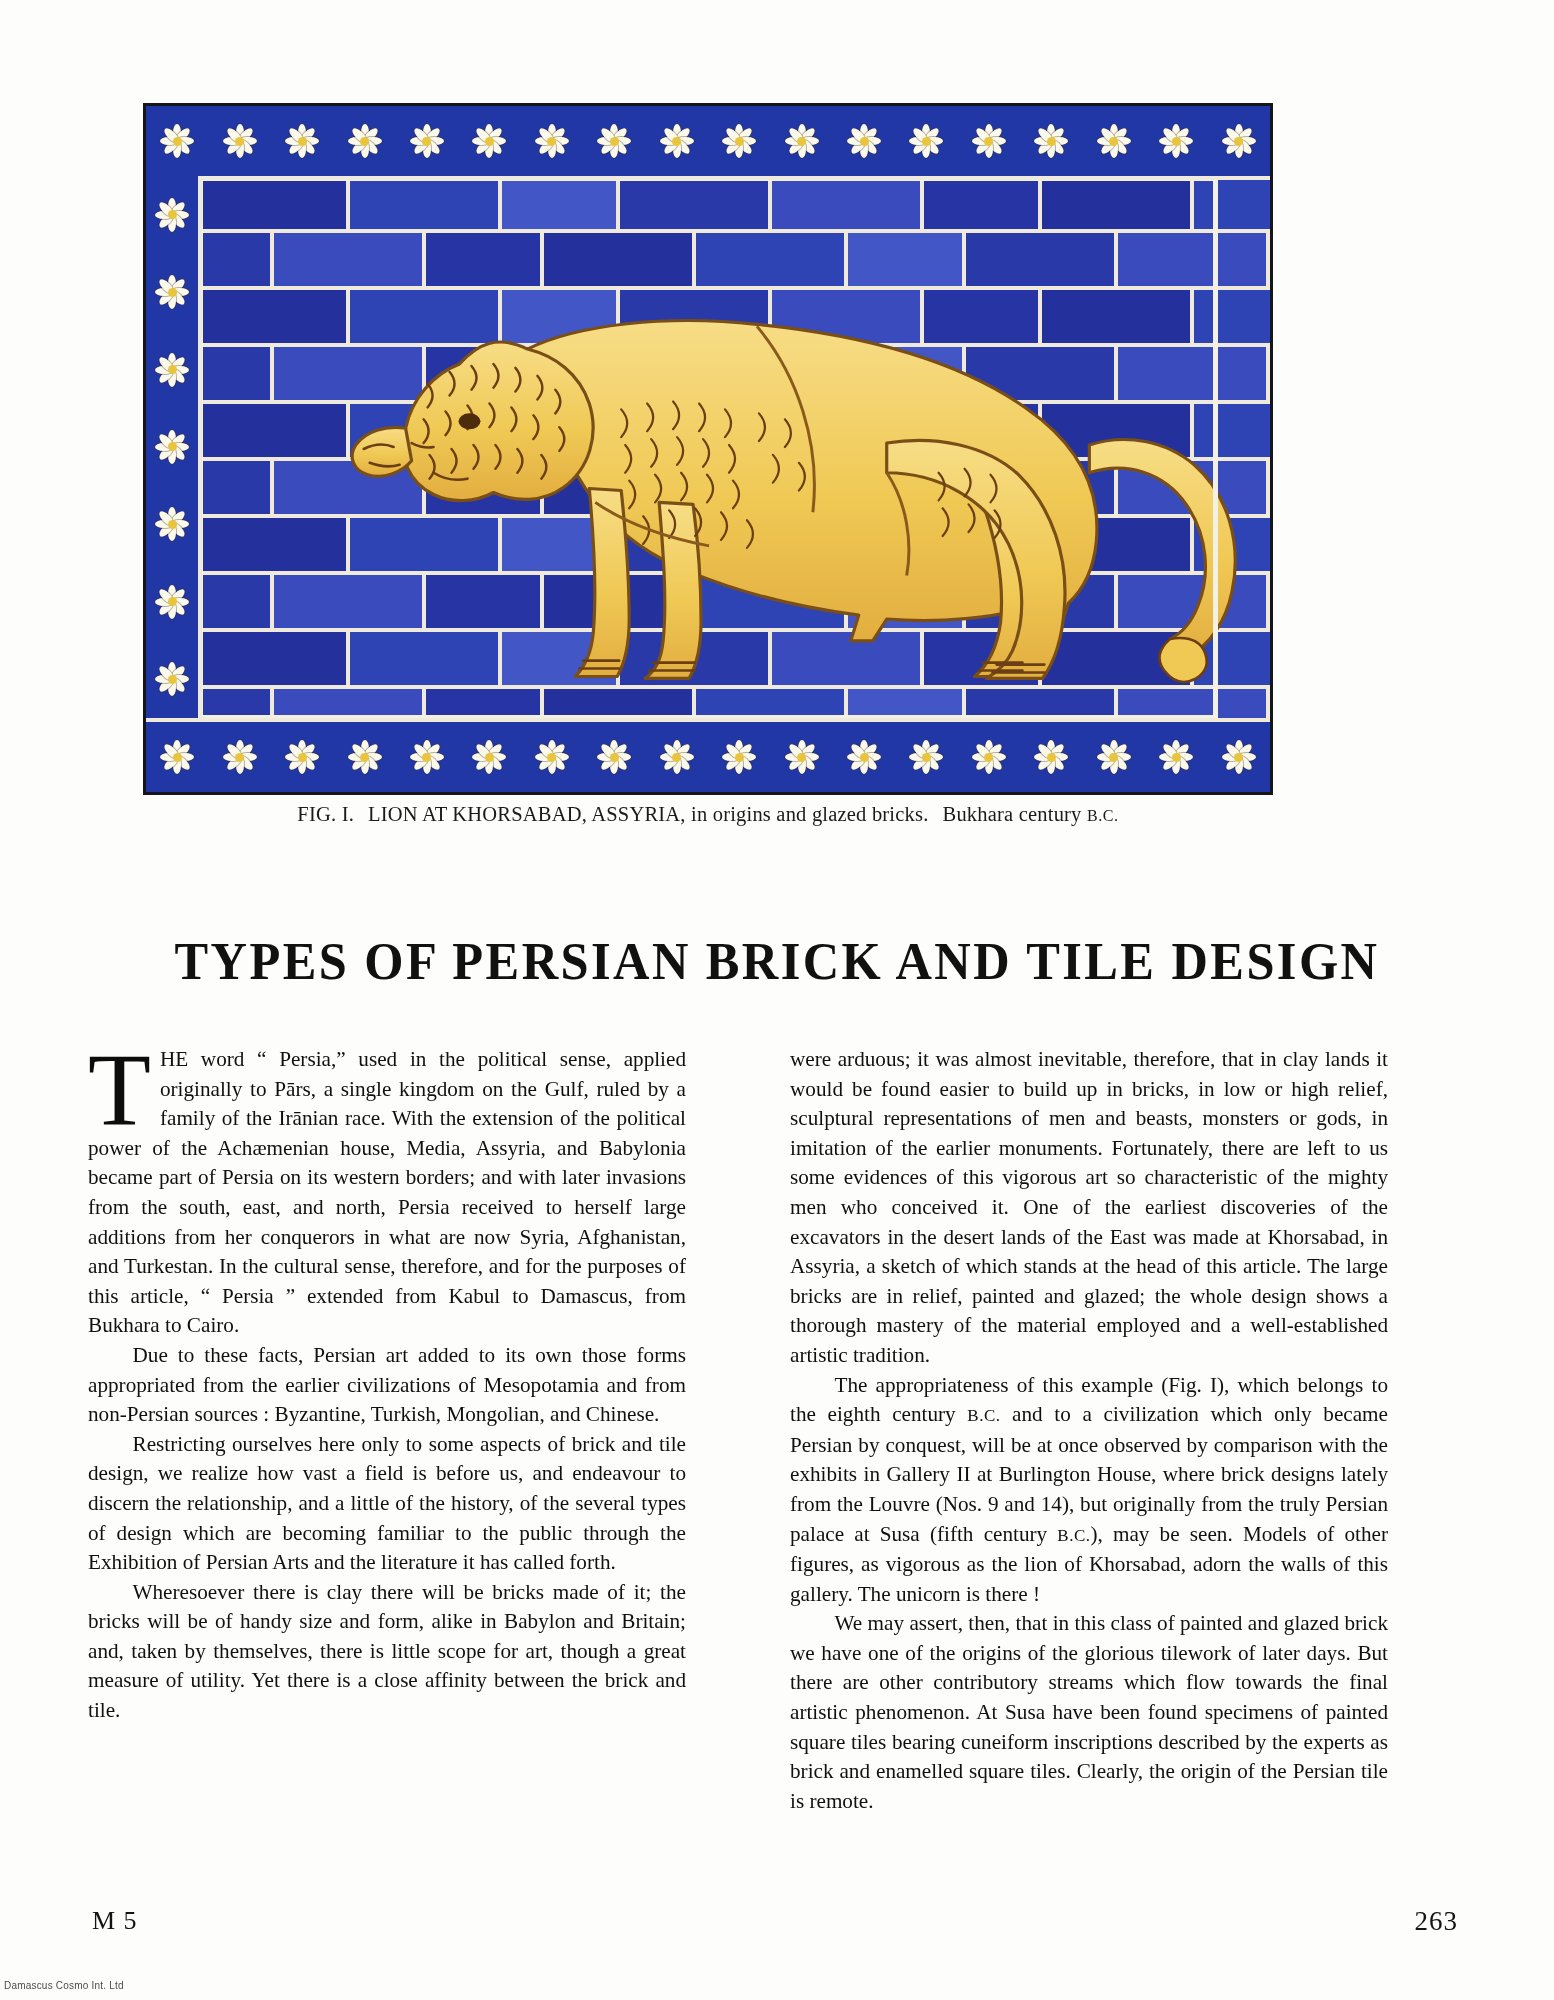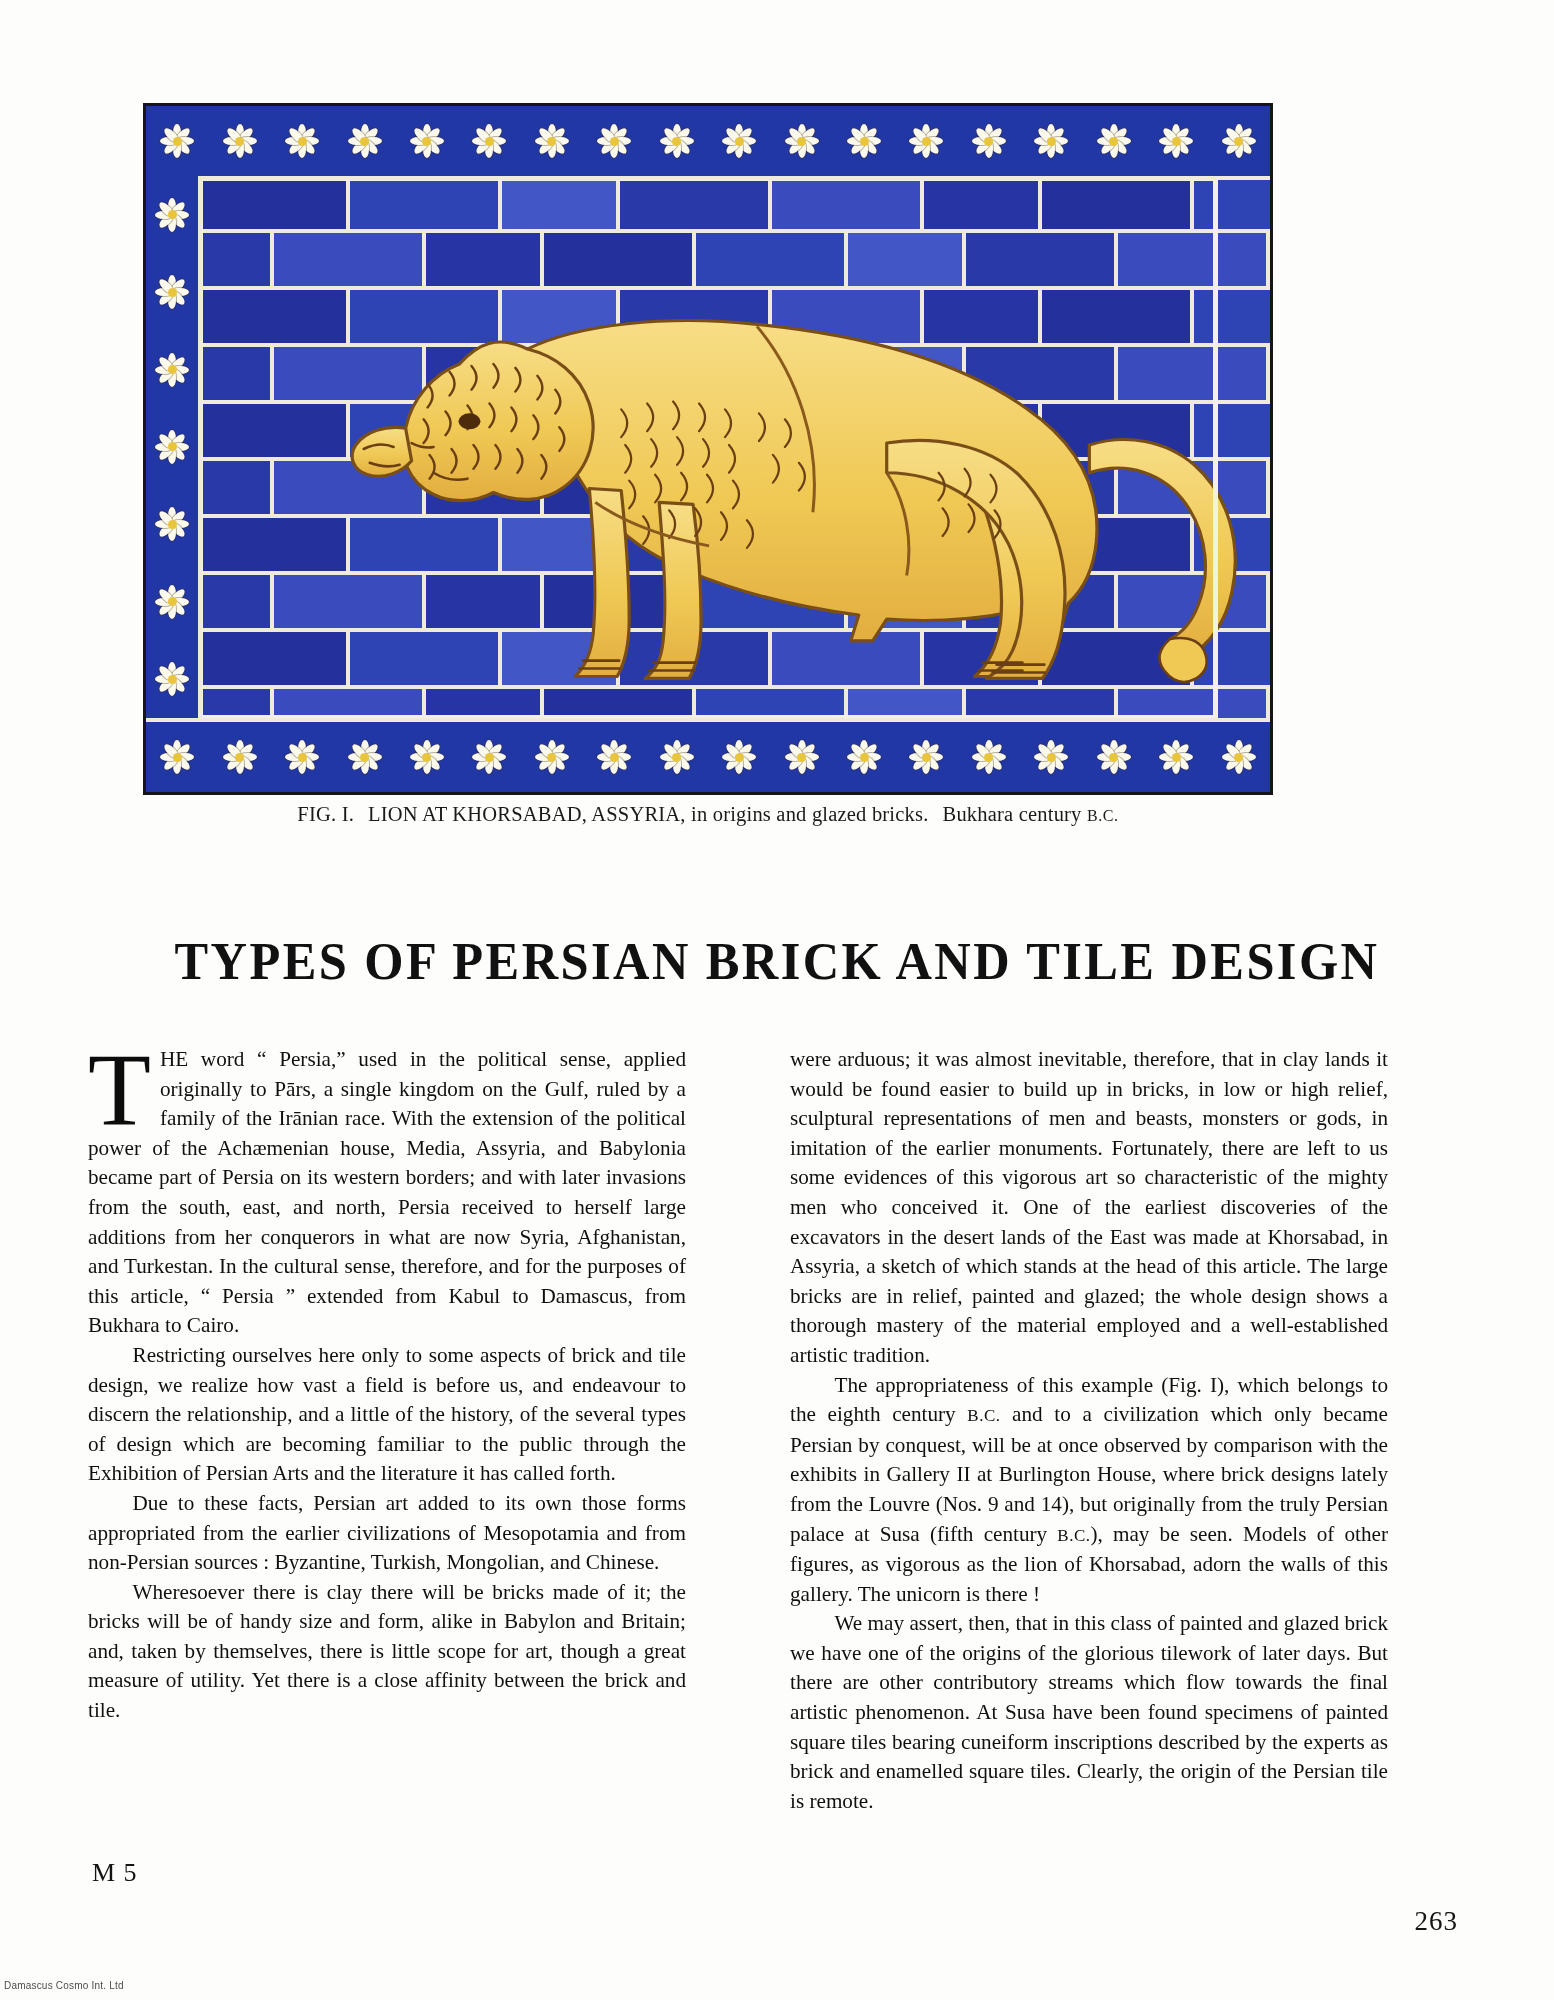--- a/index.html
+++ b/index.html
@@ -206,21 +206,21 @@
   }
   .sc {
     font-size: 0.80em;
     letter-spacing: 0.5px;
   }
 
   
   .sig {
     position: absolute;
     left: 92px;
-    top: 1858px;
+    top: 1906px;
     font-size: 26px;
     letter-spacing: 1px;
     color: #141414;
   }
   .folio {
     position: absolute;
     right: 96px;
     top: 1906px;
     font-size: 27px;
     letter-spacing: 1px;
@@ -952,22 +952,22 @@
       <span>FIG. I.</span><span class="gap"></span><span>LION AT KHORSABAD, ASSYRIA,</span>
       <span>in origins and glazed bricks.</span><span class="gap"></span><span>Bukhara century</span>
       <span class="sc">B.C.</span>
     </div>
   </div>
 
   <h1 class="title">TYPES OF PERSIAN BRICK AND TILE DESIGN</h1>
 
   <div class="col left" id="col-left">
       <p class="first dropcap-para"><span class="dropcap">T</span><span>HE word “ Persia,” used in the political sense, applied originally to Pārs, a single kingdom on the Gulf, ruled by a family of the Irānian race. With the extension of the political power of the Achæmenian house, Media, Assyria, and Babylonia became part of Persia on its western borders; and with later invasions from the south, east, and north, Persia received to herself large additions from her conquerors in what are now Syria, Afghanistan, and Turkestan. In the cultural sense, therefore, and for the purposes of this article, “ Persia ” extended from Kabul to Damascus, from Bukhara to Cairo.</span></p>
+      <p><span>Due to these facts, Persian art added to its own those forms appropriated from the earlier civilizations of Mesopotamia and from non-Persian sources : Byzantine, Turkish, Mongolian, and Chinese.</span></p>
       <p><span>Restricting ourselves here only to some aspects of brick and tile design, we realize how vast a field is before us, and endeavour to discern the relationship, and a little of the history, of the several types of design which are becoming familiar to the public through the Exhibition of Persian Arts and the literature it has called forth.</span></p>
-      <p><span>Due to these facts, Persian art added to its own those forms appropriated from the earlier civilizations of Mesopotamia and from non-Persian sources : Byzantine, Turkish, Mongolian, and Chinese.</span></p>
       <p><span>Wheresoever there is clay there will be bricks made of it; the bricks will be of handy size and form, alike in Babylon and Britain; and, taken by themselves, there is little scope for art, though a great measure of utility. Yet there is a close affinity between the brick and tile.</span></p>
     </div>
   <div class="col right" id="col-right">
       <p class="first"><span>were arduous; it was almost inevitable, therefore, that in clay lands it would be found easier to build up in bricks, in low or high relief, sculptural representations of men and beasts, monsters or gods, in imitation of the earlier monuments. Fortunately, there are left to us some evidences of this vigorous art so characteristic of the mighty men who conceived it. One of the earliest discoveries of the excavators in the desert lands of the East was made at Khorsabad, in Assyria, a sketch of which stands at the head of this article. The large bricks are in relief, painted and glazed; the whole design shows a thorough mastery of the material employed and a well-established artistic tradition.</span></p>
       <p><span>The appropriateness of this example (Fig. I), which belongs to the eighth century <span class="sc">B.C.</span> and to a civilization which only became Persian by conquest, will be at once observed by comparison with the exhibits in Gallery II at Burlington House, where brick designs lately from the Louvre (Nos. 9 and 14), but originally from the truly Persian palace at Susa (fifth century <span class="sc">B.C.</span>), may be seen. Models of other figures, as vigorous as the lion of Khorsabad, adorn the walls of this gallery. The unicorn is there !</span></p>
       <p><span>We may assert, then, that in this class of painted and glazed brick we have one of the origins of the glorious tilework of later days. But there are other contributory streams which flow towards the final artistic phenomenon. At Susa have been found specimens of painted square tiles bearing cuneiform inscriptions described by the experts as brick and enamelled square tiles. Clearly, the origin of the Persian tile is remote.</span></p>
     </div>
 
   <div class="sig">M 5</div>
   <div class="folio">263</div>

